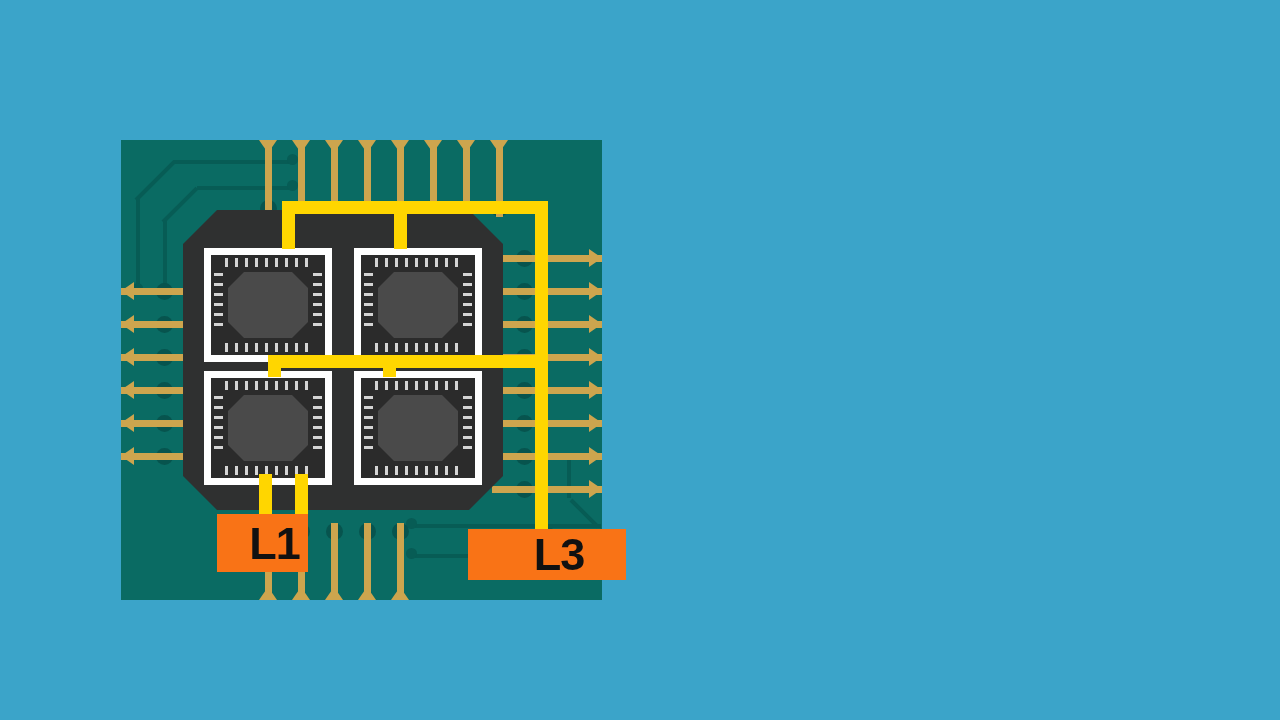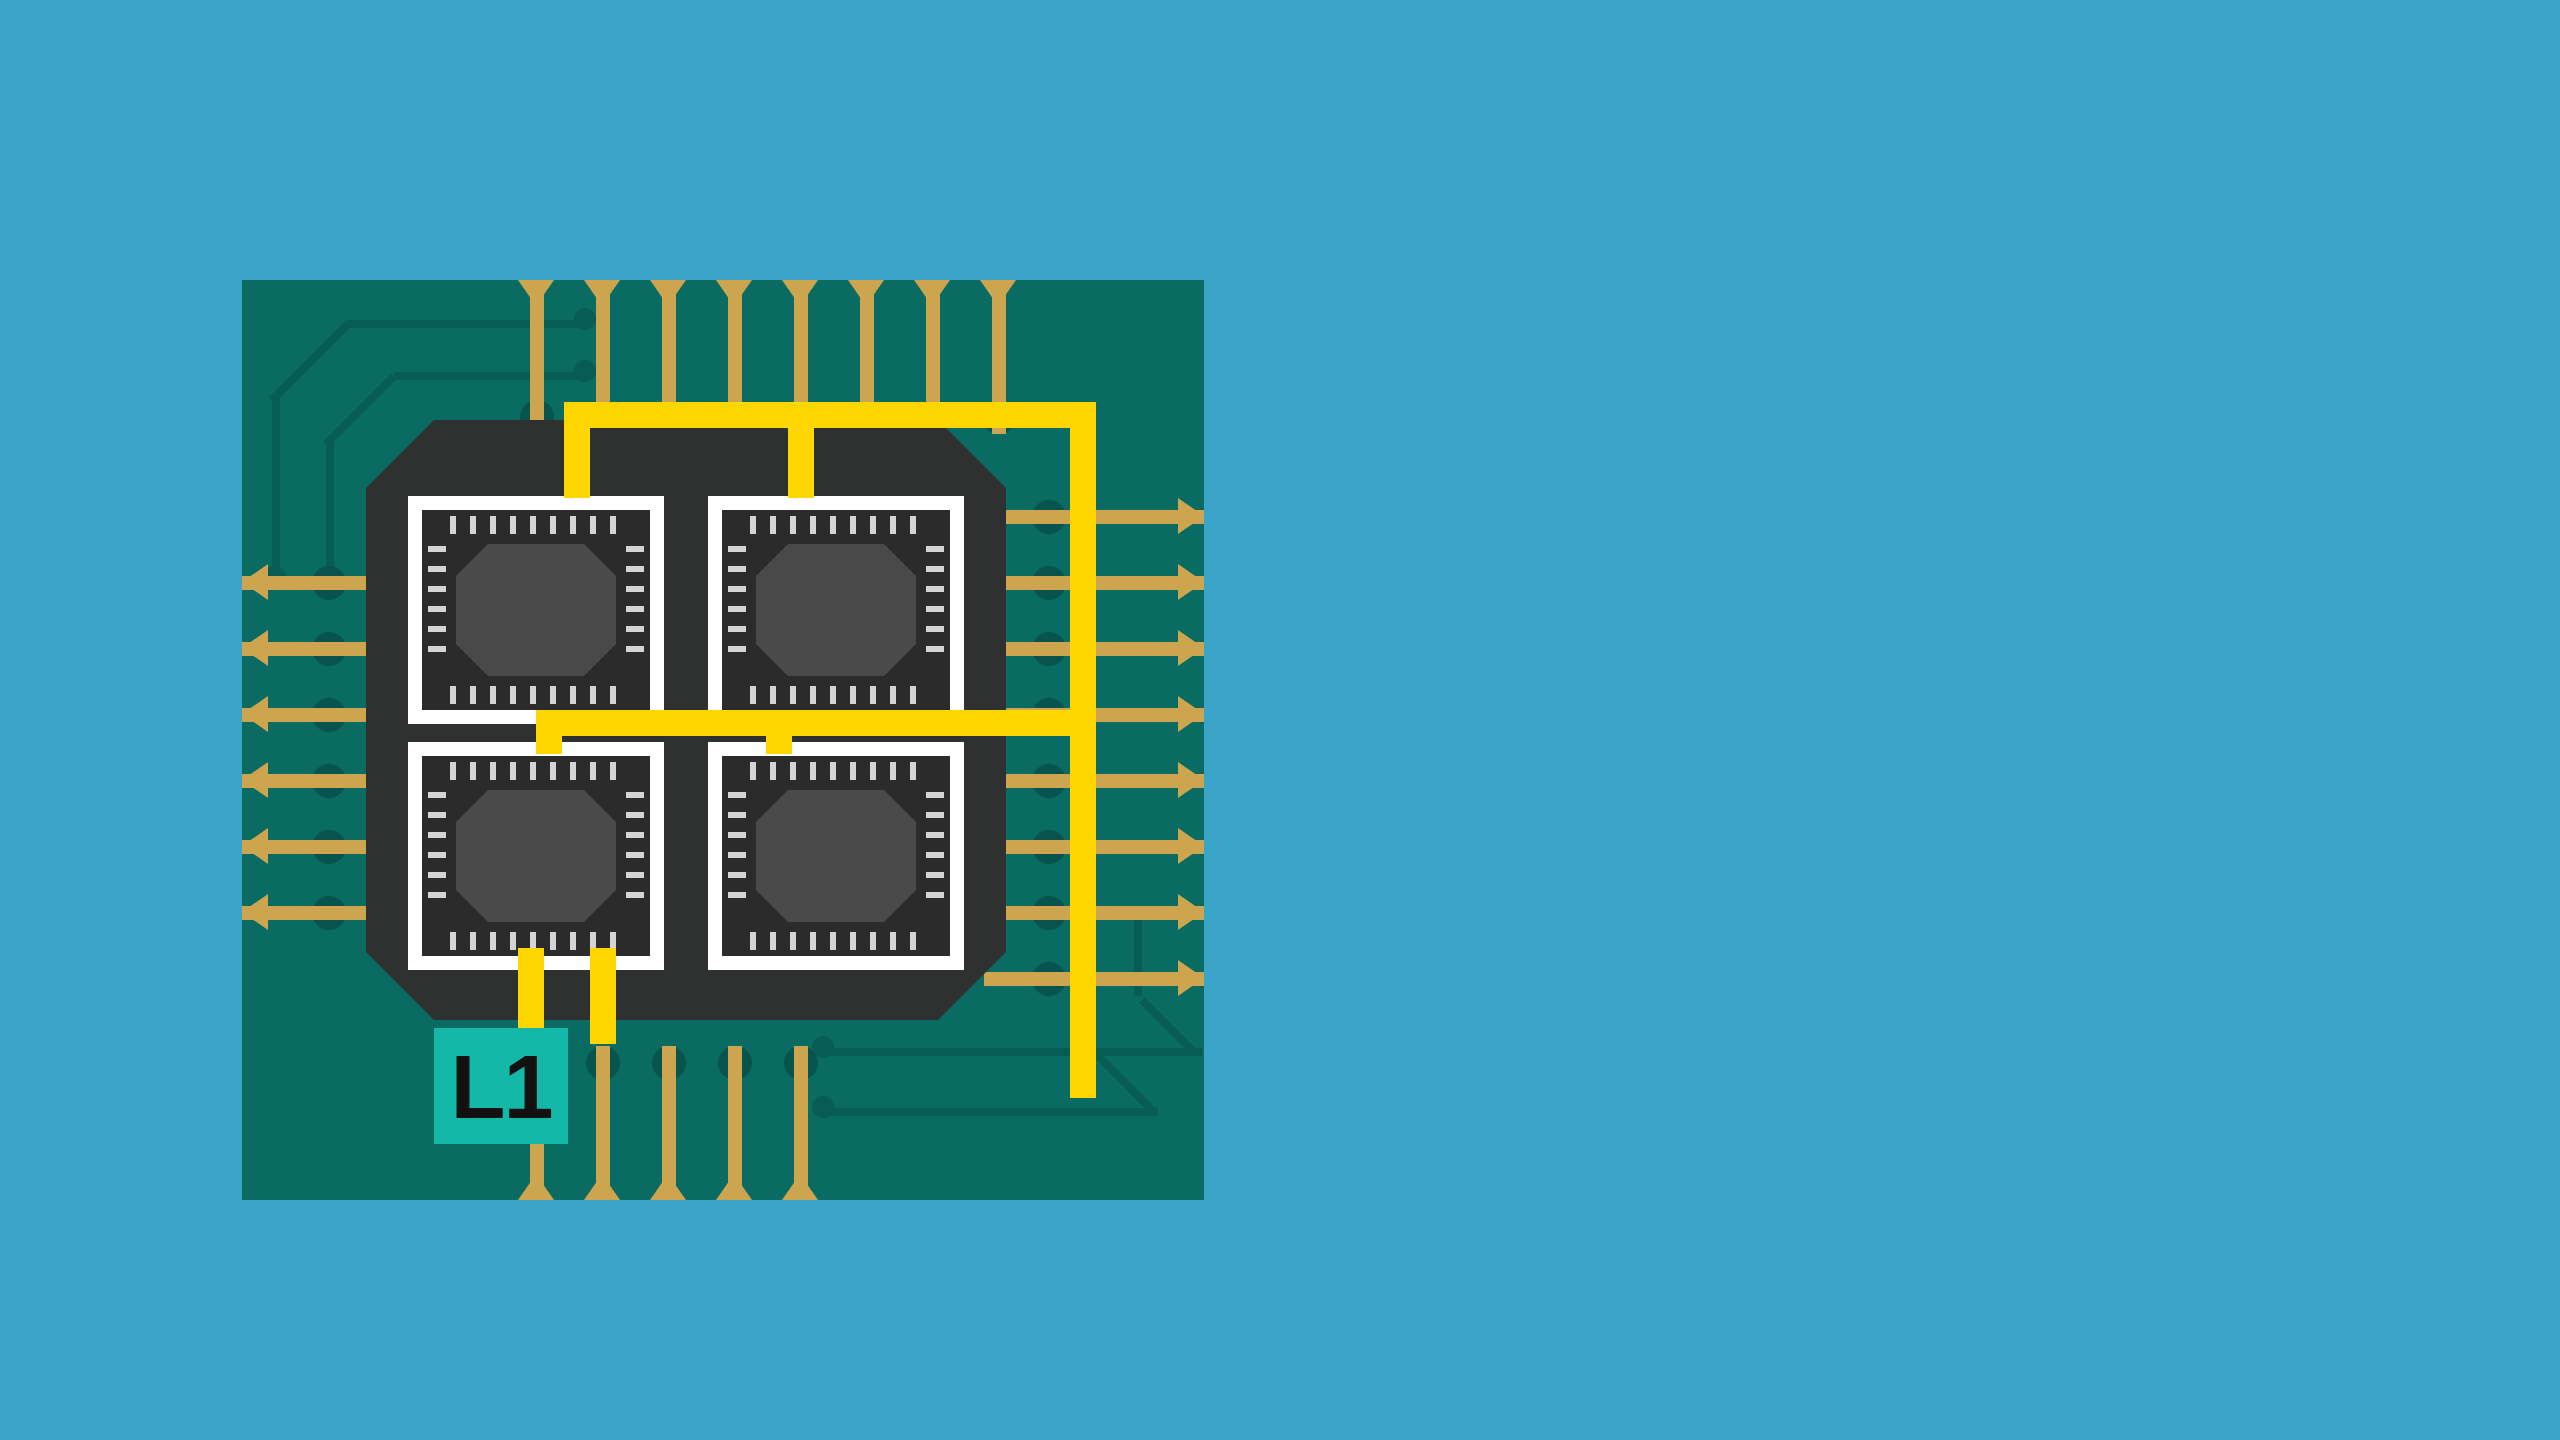--- a/index.html
+++ b/index.html
@@ -153,24 +153,25 @@
   .cpin-v { width: 3px; height: 9px; }
   .cpin-h { width: 9px; height: 3px; }
 
   
   .yel {
     position: absolute;
     background: #ffd600;
   }
   .ybox {
     position: absolute;
-    background: #14b8a6;
+    background: #f97316;
     display: flex;
     align-items: center;
     justify-content: center;
+    padding-left: 24px;
   }
   .ybox span {
     color: #111111;
     font-size: 45px;
     font-weight: bold;
     line-height: 1;
     letter-spacing: -1px;
   }
 
   
@@ -531,15 +532,18 @@
   <div class="yel" style="left:383px; top:355px; width:13px; height:22px;"></div>
 
   <div class="yel" style="left:259px; top:474px; width:13px; height:48px;"></div>
   <div class="yel" style="left:295px; top:474px; width:13px; height:48px;"></div>
 
   <div class="ybox" style="left:217px; top:514px; width:67px; height:58px;">
     <span>L1</span>
   </div>
 
 
+  <div class="ybox" style="left:468px; top:529px; width:134px; height:51px;">
+    <span>L3</span>
+  </div>
 
 
 </div>
 
 </body></html>

